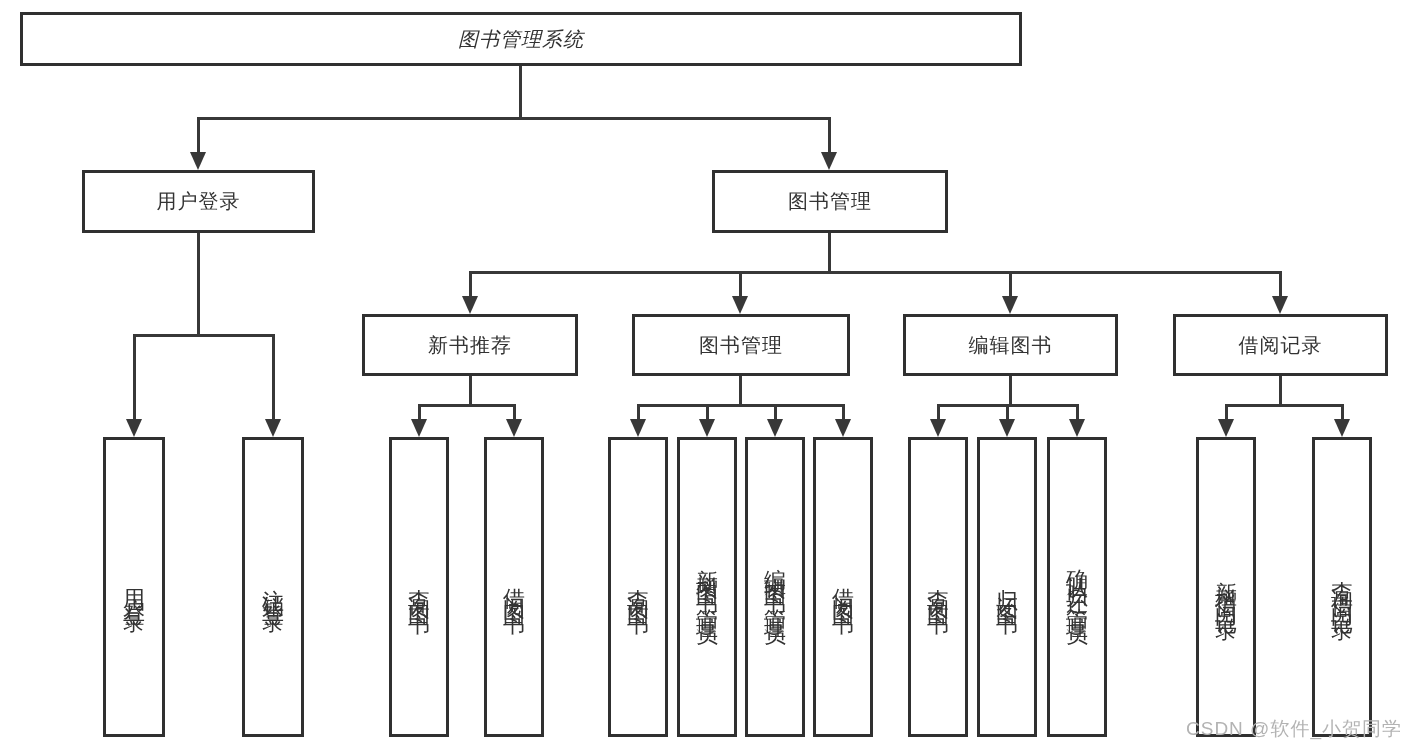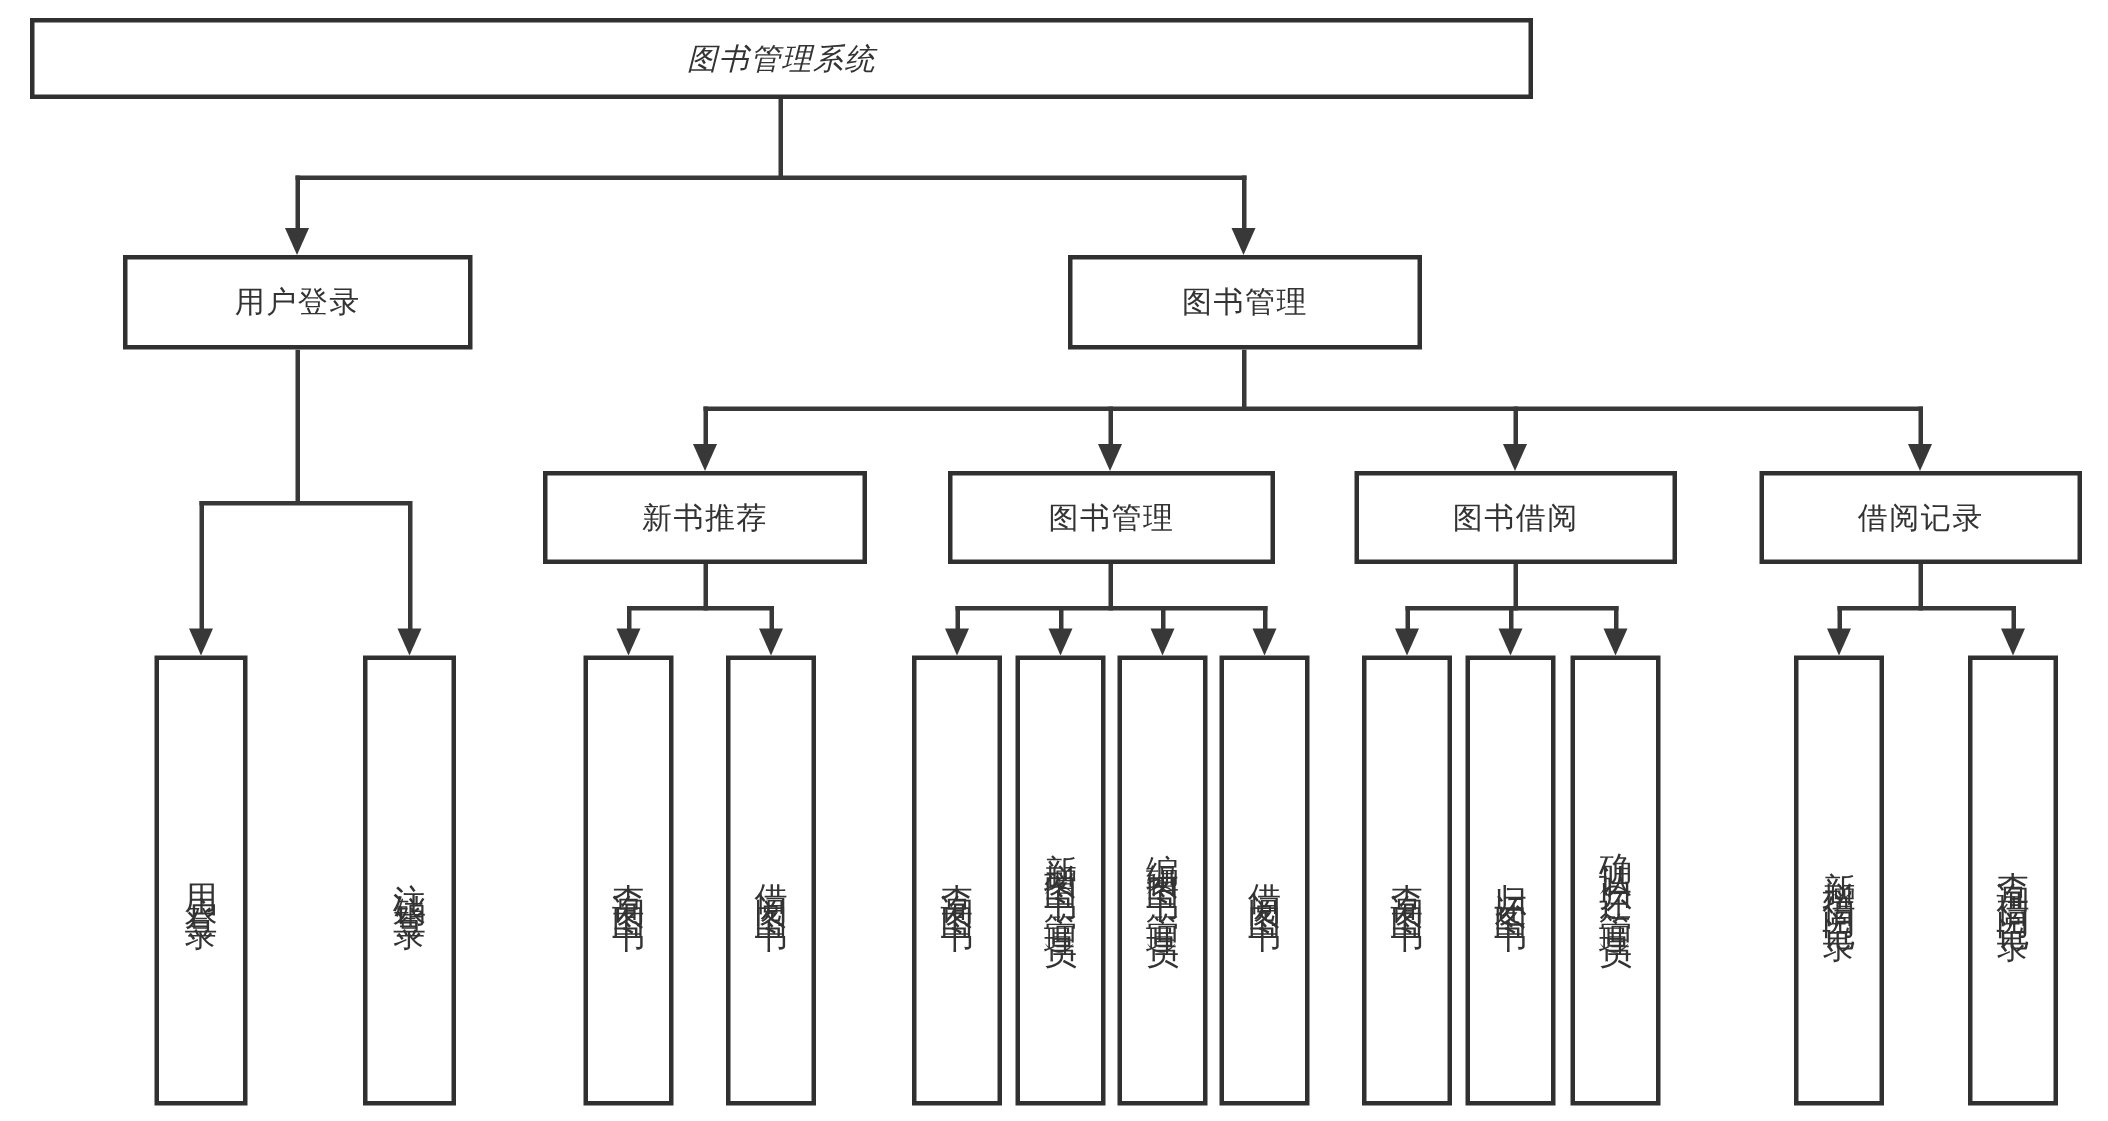--- a/index.html
+++ b/index.html
@@ -49,21 +49,21 @@
 
 <div class="canvas">
 
   <div class="box" style="left:20px;top:12px;width:1002px;height:54px;font-style:italic;">图书管理系统</div>
 
   <div class="box" style="left:82px;top:170px;width:233px;height:63px;">用户登录</div>
   <div class="box" style="left:362px;top:314px;width:216px;height:62px;">新书推荐</div>
 
   <div class="box" style="left:712px;top:170px;width:236px;height:63px;">图书管理</div>
   <div class="box" style="left:632px;top:314px;width:218px;height:62px;">图书管理</div>
-  <div class="box" style="left:903px;top:314px;width:215px;height:62px;">图书借阅</div>
+  <div class="box" style="left:903px;top:314px;width:215px;height:62px;">编辑图书</div>
   <div class="box" style="left:1173px;top:314px;width:215px;height:62px;">借阅记录</div>
 
   <div class="box leaf" style="left:103px;top:437px;width:62px;height:300px;">用户登录</div>
   <div class="box leaf" style="left:242px;top:437px;width:62px;height:300px;">注销登录</div>
 
   <div class="box leaf" style="left:389px;top:437px;width:60px;height:300px;">查询图书</div>
   <div class="box leaf" style="left:484px;top:437px;width:60px;height:300px;">借阅图书</div>
 
   <div class="box leaf" style="left:608px;top:437px;width:60px;height:300px;">查询图书</div>
   <div class="box leaf" style="left:677px;top:437px;width:60px;height:300px;">新增图书（管理员）</div>
@@ -129,14 +129,15 @@
   <div class="v" style="left:1076px;top:404px;height:18px;"></div>
   <div class="a" style="left:1069px;top:419px;"></div>
 
   <div class="v" style="left:1279px;top:376px;height:31px;"></div>
   <div class="h" style="left:1225px;top:404px;width:119px;"></div>
   <div class="v" style="left:1225px;top:404px;height:18px;"></div>
   <div class="a" style="left:1218px;top:419px;"></div>
   <div class="v" style="left:1341px;top:404px;height:18px;"></div>
   <div class="a" style="left:1334px;top:419px;"></div>
 
+  <div class="watermark">CSDN @软件_小贺同学</div>
 
 </div>
 
 </body></html>

